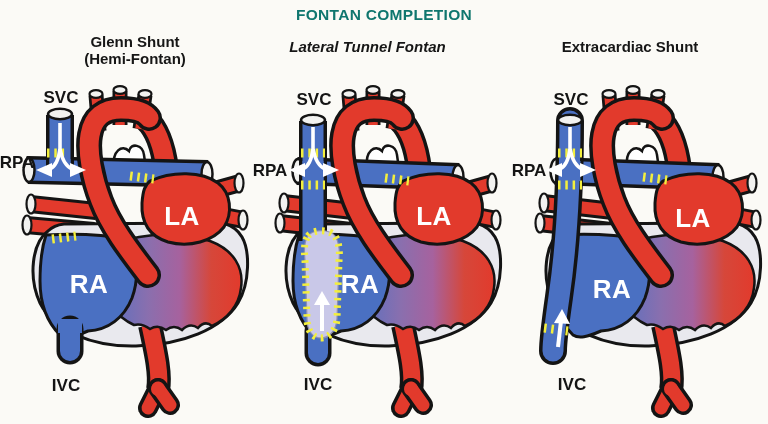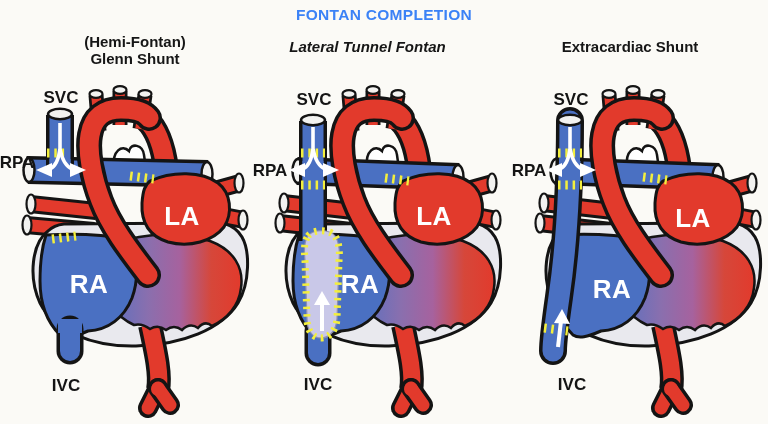--- a/index.html
+++ b/index.html
@@ -3,21 +3,21 @@
 <meta charset="utf-8">
 <style>
   html,body{margin:0;padding:0;}
   body{
     width:768px;height:424px;position:relative;overflow:hidden;
     background:#fbfaf6;
     font-family:"Liberation Sans",sans-serif;
   }
   .figure-title{
     position:absolute;left:0;top:6px;width:768px;text-align:center;
-    font-size:15.5px;font-weight:bold;letter-spacing:.3px;color:#3b82f6;
+    font-size:15.5px;font-weight:bold;letter-spacing:.3px;color:#0f766e;
   }
   .panel-caption{
     position:absolute;text-align:center;color:#161616;
     font-size:15px;font-weight:bold;line-height:1.12;
   }
   #caption-1{left:15px;top:34px;width:240px;}
   #caption-2{left:250px;top:39px;width:235px;font-style:italic;}
   #caption-3{left:505px;top:39px;width:250px;}
   .panel{position:absolute;top:79px;margin:0;width:250px;height:339px;}
   #panel-1{left:0;}
@@ -27,22 +27,22 @@
   svg text{font-family:"Liberation Sans",sans-serif;font-weight:bold;}
   .lbl-dark{font-size:17px;fill:#141414;}
   .lbl-light{font-size:26px;fill:#ffffff;letter-spacing:.5px;}
 </style>
 </head>
 <body>
 
 <div class="figure-title">FONTAN COMPLETION</div>
 
 <div class="panel-caption" id="caption-1">
+  <div>Glenn Shunt</div>
   <div>(Hemi-Fontan)</div>
-  <div>Glenn Shunt</div>
 </div>
 <div class="panel-caption" id="caption-2">
   <div>Lateral Tunnel Fontan</div>
 </div>
 <div class="panel-caption" id="caption-3">
   <div>Extracardiac Shunt</div>
 </div>
 
 <figure class="panel" id="panel-1">
 <svg viewBox="0 0 250 339">

